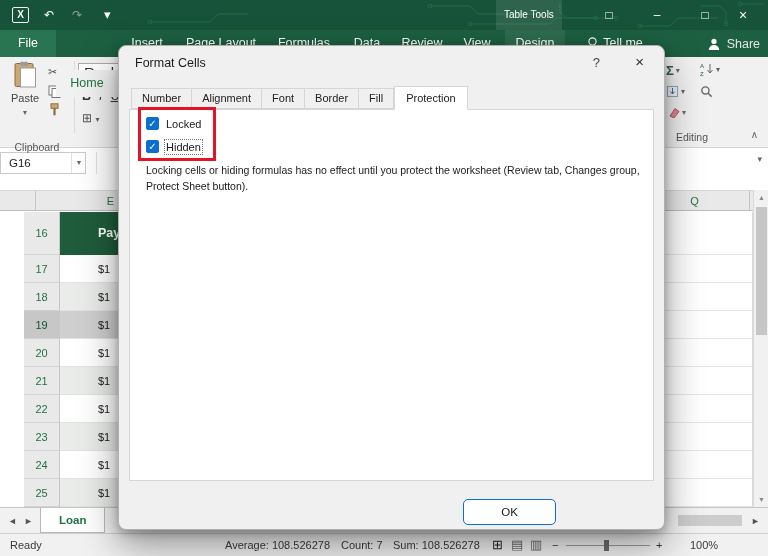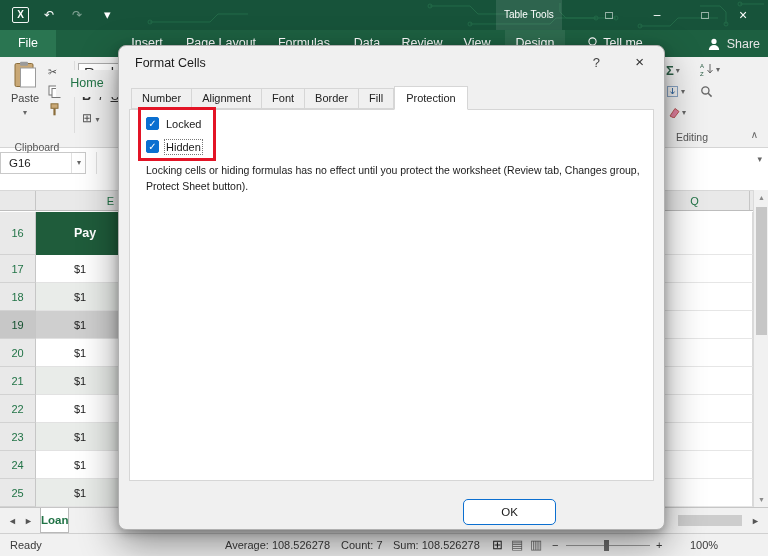--- a/index.html
+++ b/index.html
@@ -54,37 +54,37 @@
   
   .col-headers { position:absolute; left:0; top:190px; width:753px; height:21px; background:#e9e9e9; border-top:1px solid #d8d8d8; border-bottom:1px solid #bdbdbd; display:flex; }
   .ch-corner { width:36px; border-right:1px solid #c6c6c6; background:#e9e9e9; }
   .ch-cell { font-size:11px; color:#217346; text-align:center; line-height:20px; border-right:1px solid #c6c6c6; }
   .ch-e { width:150px; }
   .ch-fill { width:454px; border-right:1px solid #c6c6c6; }
   .ch-q { width:110px; }
   .grid { position:absolute; left:0; top:212px; width:753px; }
   .grow { display:flex; height:28px; }
   .grow.hdr { height:43px; }
-  .rnum { width:36px; font-size:11px; color:#217346; text-align:center; background:#e9e9e9; border-right:1px solid #c6c6c6; border-bottom:1px solid #d2d2d2; display:flex; align-items:center; justify-content:center; }
+  .rnum { width:36px; font-size:11px; color:#217346; text-align:center; background:#e9e9e9; border-right:1px solid #c6c6c6; border-bottom:1px solid #d2d2d2; display:flex; align-items:center; justify-content:center;margin-left:24px; }
   .gcell { width:150px; font-size:11px; color:#1a1a1a; padding-left:38px; display:flex; align-items:center; border-bottom:1px solid #e2e2e2; overflow:hidden; white-space:nowrap; background:#fff; }
   .gfill { flex:1; border-bottom:1px solid #e6e6e6; border-right:1px solid #d9d9d9; background:#fff; }
   .grow.hdr .gcell { background:#1f5c3b; color:#fff; font-weight:bold; font-size:12.5px; border-bottom:1px solid #1f5c3b; }
   .grow.band .gcell { background:#e9ece9; }
   .grow.sel .gcell { background:#cfcfcf; }
   .grow.sel .rnum { background:#c7c7c7; color:#14502f; }
 
   
   .vscroll { position:absolute; left:753px; top:190px; width:15px; height:317px; background:#f1f1f1; border-left:1px solid #dadada; }
   .vs-arrow { position:absolute; left:0; width:15px; height:15px; font-size:7px; color:#8a8a8a; text-align:center; line-height:15px; }
   .vs-thumb { position:absolute; left:2px; top:17px; width:11px; height:128px; background:#c6c6c6; }
 
   
   .sheettabs { position:absolute; left:0; top:507px; width:768px; height:26px; background:#f1f1f1; border-top:1px solid #c6c6c6; }
   .st-nav { position:absolute; top:0; height:26px; line-height:26px; font-size:9px; color:#555; }
-  .st-tab { position:absolute; left:40px; top:0; height:25px; line-height:24px; background:#fff; border:1px solid #b9b9b9; border-top:none; padding:0 0; font-size:11.5px; font-weight:bold; color:#217346; }
+  .st-tab { position:absolute; left:40px; top:0; height:25px; line-height:24px; background:#fff; border:1px solid #b9b9b9; border-top:none; padding:0 18px; font-size:11.5px; font-weight:bold; color:#217346; }
   .hs-thumb { position:absolute; right:26px; top:7px; width:64px; height:11px; background:#cdcdcd; }
 
   
   .statusbar { position:absolute; left:0; top:533px; width:768px; height:23px; background:#f1f1f1; border-top:1px solid #d0d0d0; font-size:11px; color:#3a3a3a; }
   .sb { position:absolute; top:0; height:22px; line-height:22px; }
   .view-ico { font-size:13px; color:#666; }
   .view-ico.active { color:#222; }
   .zoom-track { position:absolute; left:566px; top:11px; width:84px; border-top:1px solid #9a9a9a; }
   .zoom-thumb { position:absolute; left:604px; top:6px; width:5px; height:11px; background:#6d6d6d; }
 

